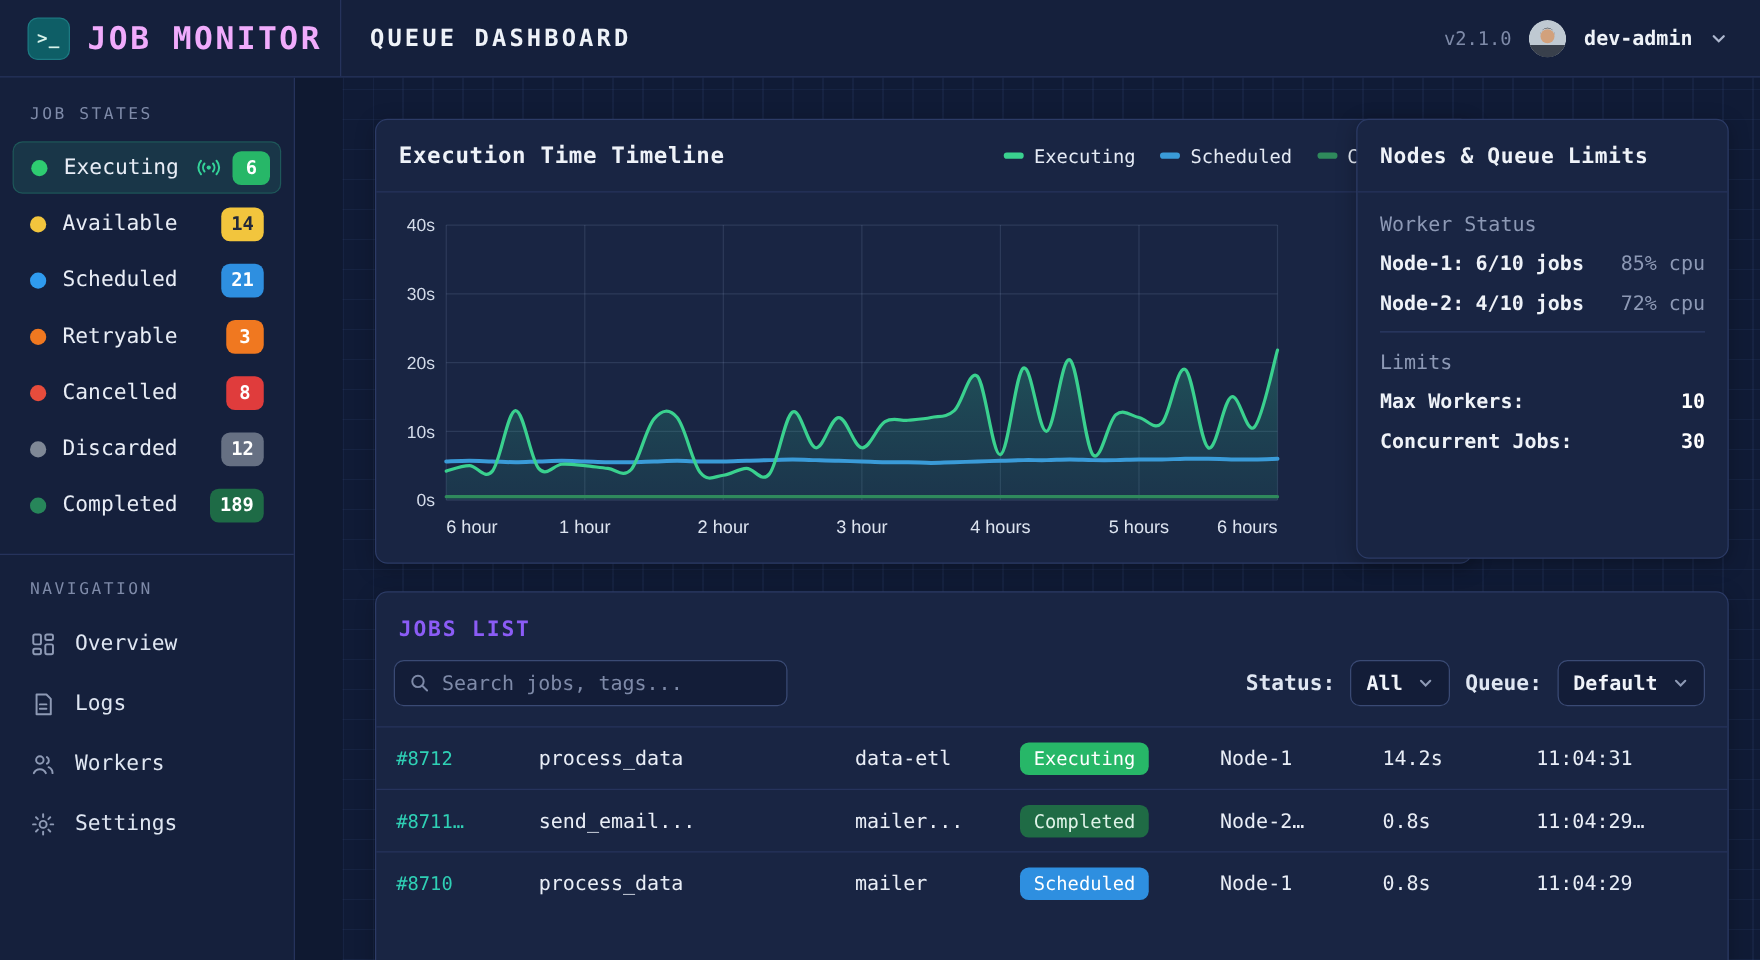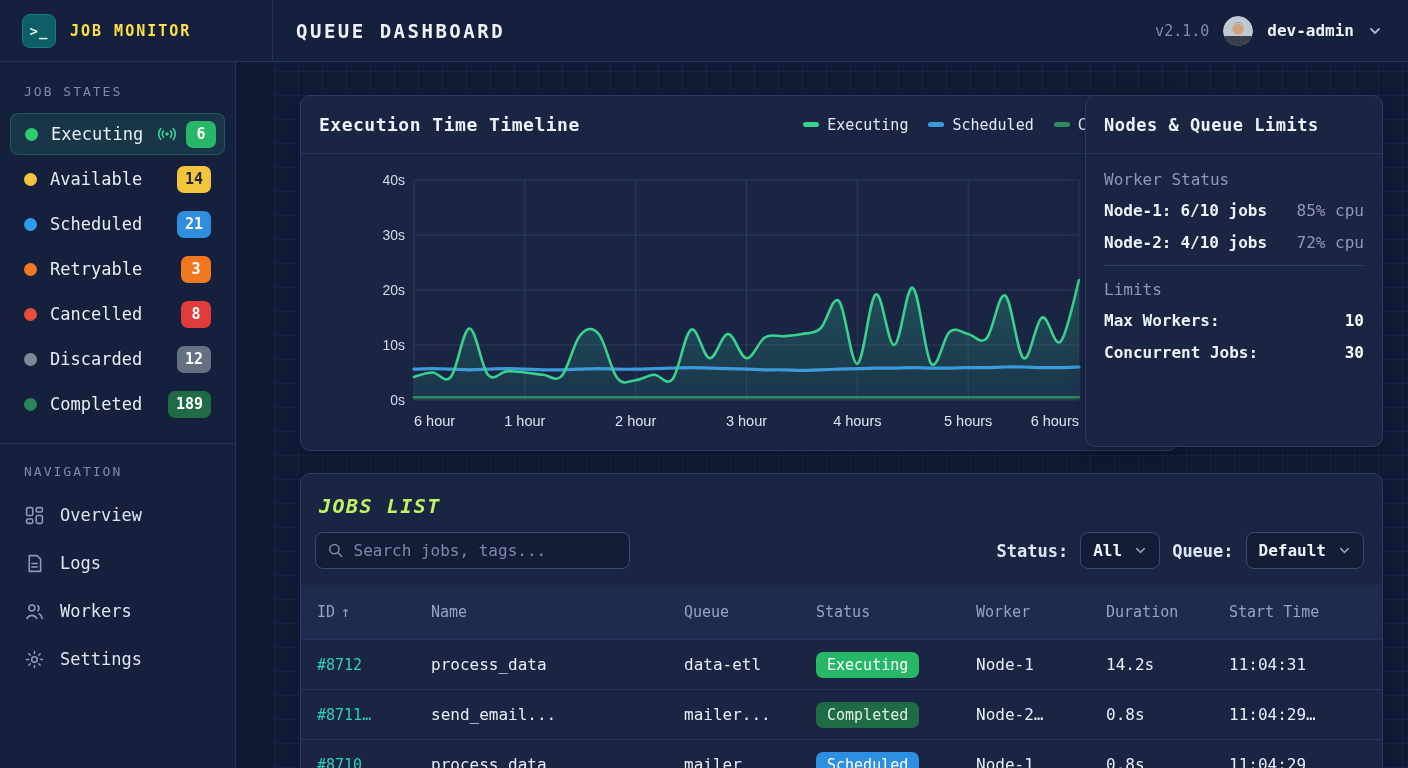--- a/index.html
+++ b/index.html
@@ -17,21 +17,21 @@
   }
   .header-left {
     width:273px; height:100%; display:flex; align-items:center; gap:14px;
     padding-left:22px; border-right:1px solid #26335c; flex:none;
   }
   .logo-box {
     width:34px; height:34px; border-radius:8px; background:#0e5e66;
     border:1px solid #1d7a82; color:#d7f2ea; font-weight:bold; font-size:14px;
     display:flex; align-items:center; justify-content:center; letter-spacing:1px;
   }
-  .app-title { font-size:15px; font-weight:bold; letter-spacing:2px; color:#fde047; }
+  .app-title { font-size:25px; font-weight:bold; letter-spacing:2px; color:#f0abfc; }
   .page-title { font-size:19px; font-weight:bold; letter-spacing:2.5px; margin-left:23px; color:#eef2f8; }
   .header-right { margin-left:auto; display:flex; align-items:center; gap:14px; padding-right:26px; }
   .version { color:#7e8aa8; font-size:15px; }
   .avatar { width:30px; height:30px; border-radius:50%; overflow:hidden; flex:none; }
   .user-name { font-size:16px; font-weight:bold; color:#eef2f8; }
   .chev { color:#aeb8cf; display:flex; }
   
   .sidebar {
     position:absolute; top:62px; left:0; width:236px; bottom:0;
     background:#15203c; border-right:1px solid #26335c; z-index:4;
@@ -68,42 +68,42 @@
   .card {
     position:absolute; background:#192543; border:1px solid #2c3b66; border-radius:10px;
     box-shadow:0 4px 16px rgba(0,0,0,0.25);
   }
   .card-head {
     display:flex; align-items:center; padding:0 18px; height:58px;
     border-bottom:1px solid #26335c;
   }
   .card-title { font-size:18px; font-weight:bold; color:#eef2f8; letter-spacing:0.5px; }
   
-  #chart-card { left:26px; top:33px; width:878px; height:356px;text-align:center; }
+  #chart-card { left:26px; top:33px; width:878px; height:356px; }
   .legend { margin-left:auto; display:flex; gap:20px; align-items:center; }
   .legend-item { display:flex; align-items:center; gap:8px; cursor:pointer; }
   .legend-mark { width:16px; height:5px; border-radius:2.5px; }
   .legend-label { font-size:15px; color:#e4eaf4; }
   #chart-body { padding:10px 16px 0 16px; }
   
   #nodes-card { left:811px; top:33px; width:298px; height:352px; }
   .nodes-body { padding:16px 18px; }
   .muted { color:#8d99b5; }
   .nodes-sub { font-size:16px; margin-bottom:12px; }
   .node-row { display:flex; align-items:baseline; font-size:16px; margin-bottom:13px; gap:9px; }
   .node-name, .node-jobs { color:#eef2f8; font-weight:bold; }
   .node-cpu { margin-left:auto; color:#8d99b5; }
   .nodes-divider { border-top:1px solid #2c3b66; margin:4px 0 14px 0; }
   .limit-row { display:flex; font-size:16px; margin-bottom:13px; }
   .limit-label { color:#eef2f8; font-weight:bold; }
   .limit-value { margin-left:auto; color:#ffffff; font-weight:bold; }
   
   #jobs-card { left:26px; top:411px; width:1083px; height:420px; }
   .jobs-head { padding:20px 18px 0 18px; }
-  .jobs-title { font-size:20px; font-weight:bold; letter-spacing:1.5px; color:#bef264;font-style:italic; }
+  .jobs-title { font-size:17px; font-weight:bold; letter-spacing:1.5px; color:#8b5cf6; }
   .jobs-controls { display:flex; align-items:flex-end; padding:14px 18px 16px 14px; }
   .search-box {
     display:flex; align-items:center; gap:10px; width:315px; height:37px;
     background:#131d38; border:1px solid #3a4a74; border-radius:8px; padding:0 12px;
   }
   .search-box input {
     background:transparent; border:none; outline:none; color:#dfe6f2;
     font-family:inherit; font-size:16px; width:100%;
   }
   .search-box input::placeholder { color:#7e8aa8; }
@@ -380,29 +380,20 @@
         <div class="select">
           <span>Default</span>
           <span class="chev">
             <svg width="13" height="13" viewBox="0 0 14 14" fill="none" stroke="#8e9ab5" stroke-width="1.8" stroke-linecap="round">
                 <path d="M3 5 l4 4 4-4"></path>
               </svg>
           </span>
         </div>
       </div>
     </div>
-    <div class="tgrid thead">
-      <div><span>ID</span><span class="sort-arrow">↑</span></div>
-      <div>Name</div>
-      <div>Queue</div>
-      <div>Status</div>
-      <div>Worker</div>
-      <div>Duration</div>
-      <div>Start Time</div>
-    </div>
     <div id="jobs-rows">
         <div class="tgrid trow">
           <div class="cell-id">#8712</div>
           <div>process_data</div>
           <div>data-etl</div>
           <div><span class="status-badge" style="background: rgb(39, 183, 104); color: rgb(255, 255, 255);">Executing</span></div>
           <div>Node-1</div>
           <div>14.2s</div>
           <div>11:04:31</div>
         </div>

